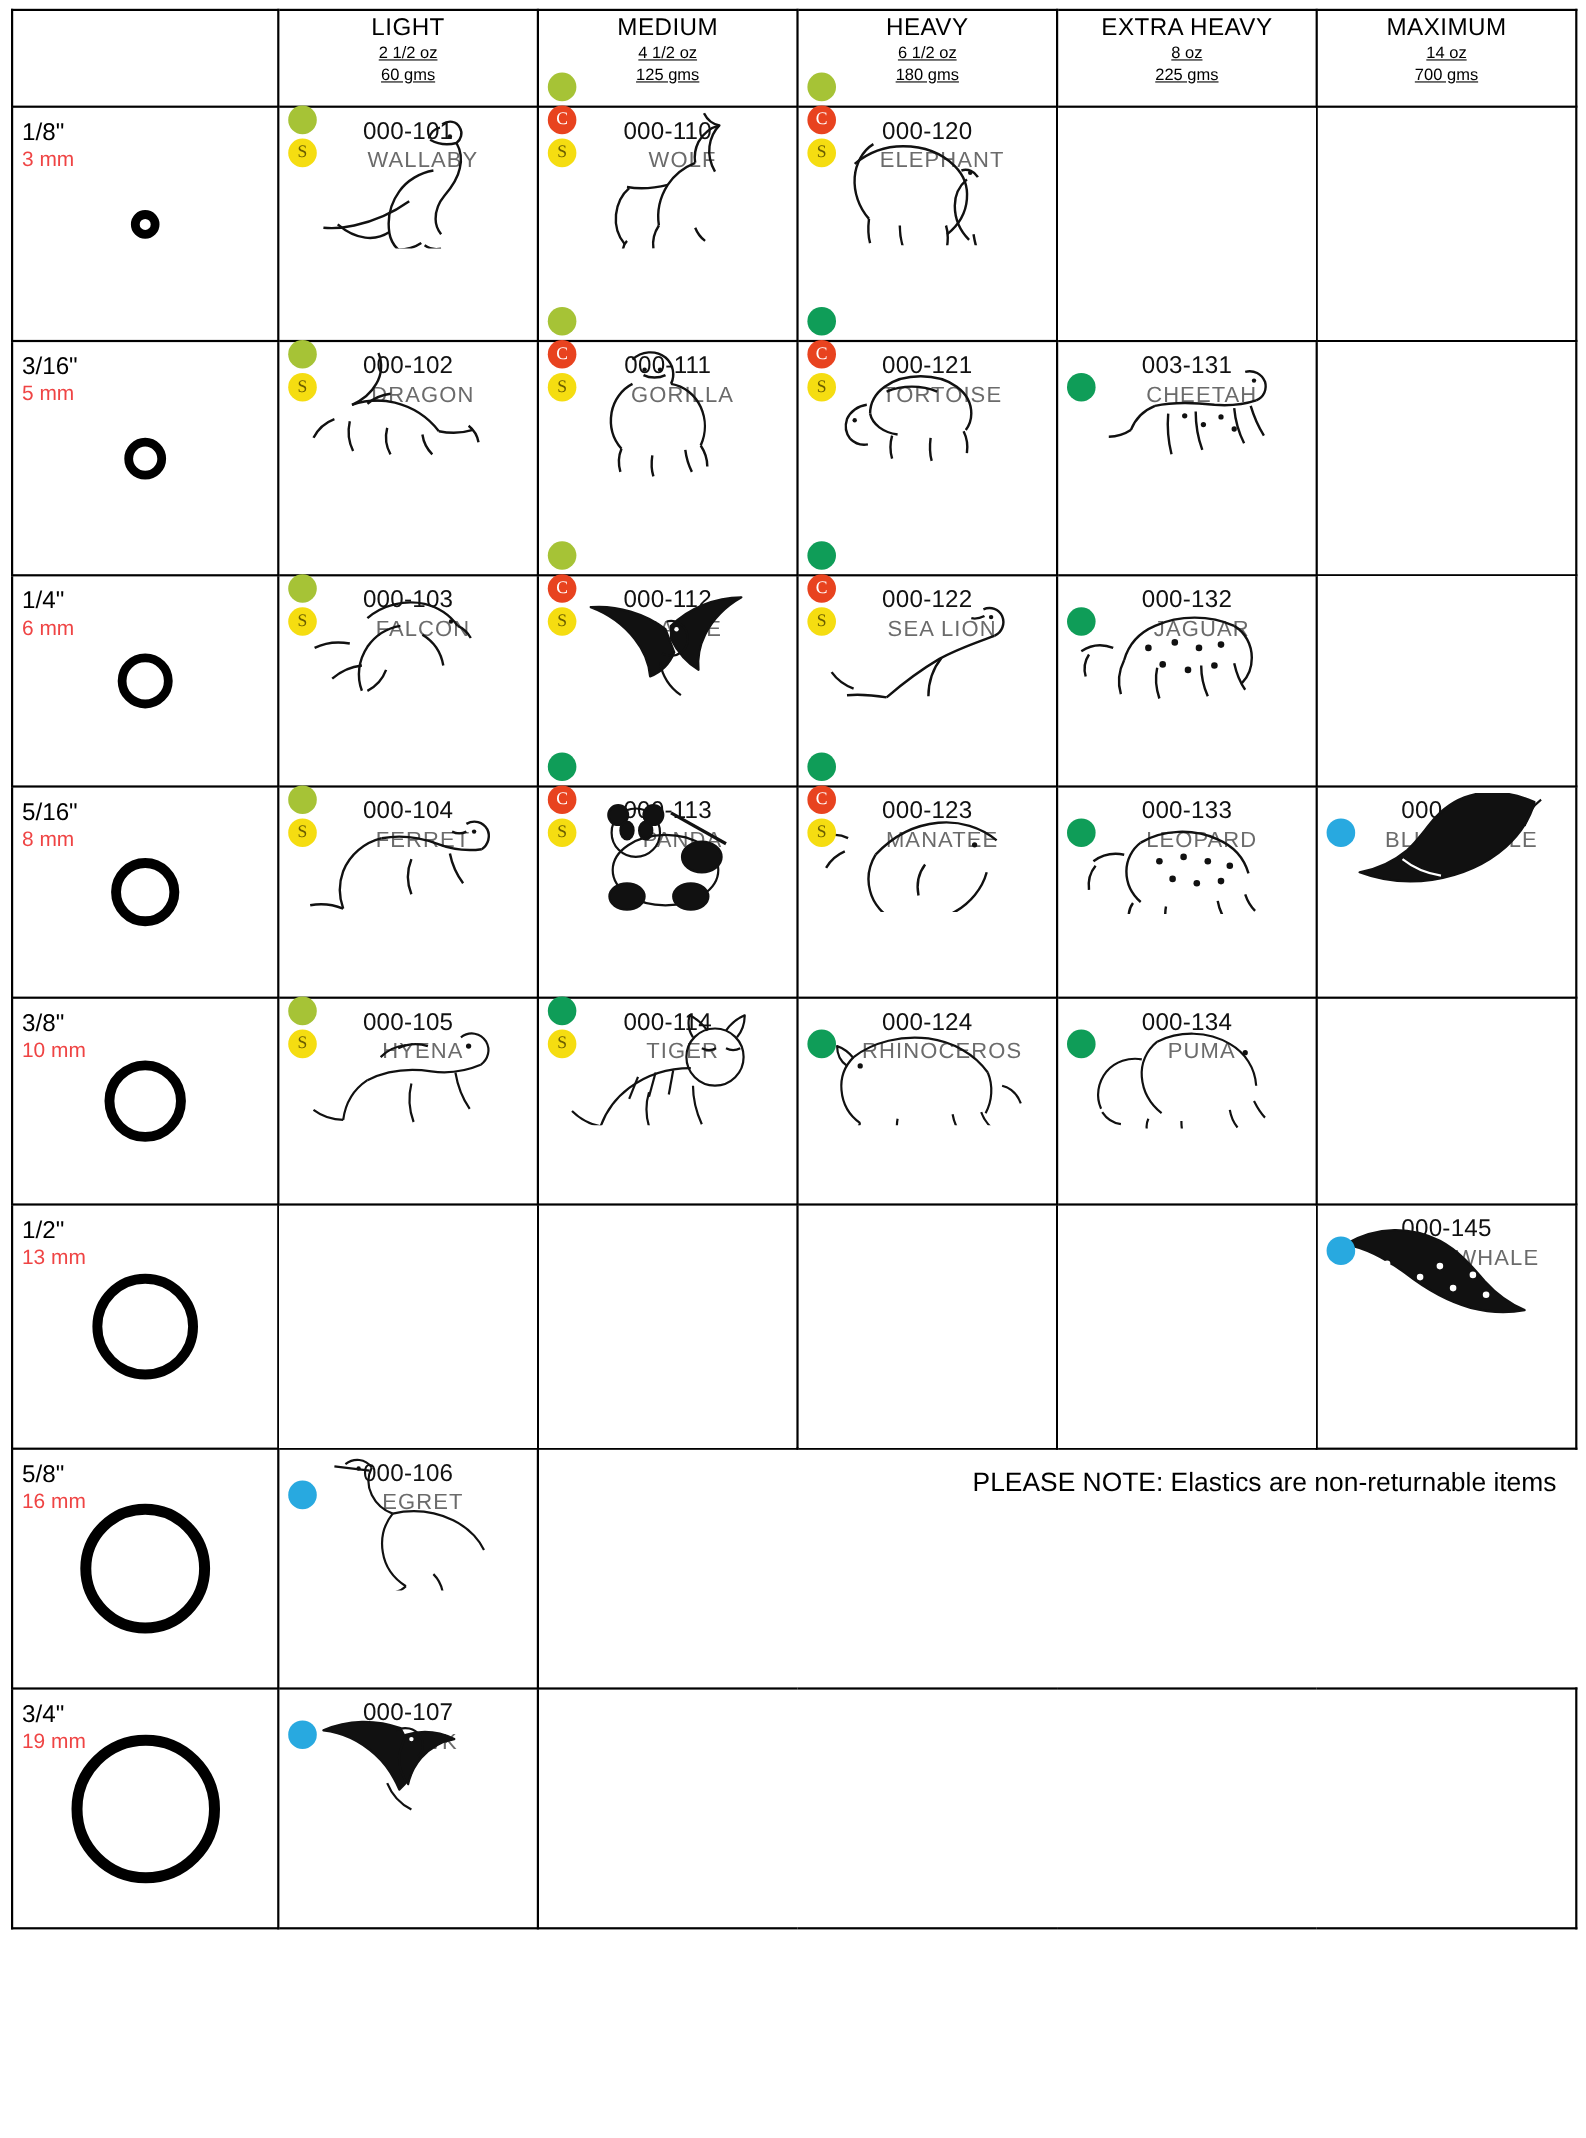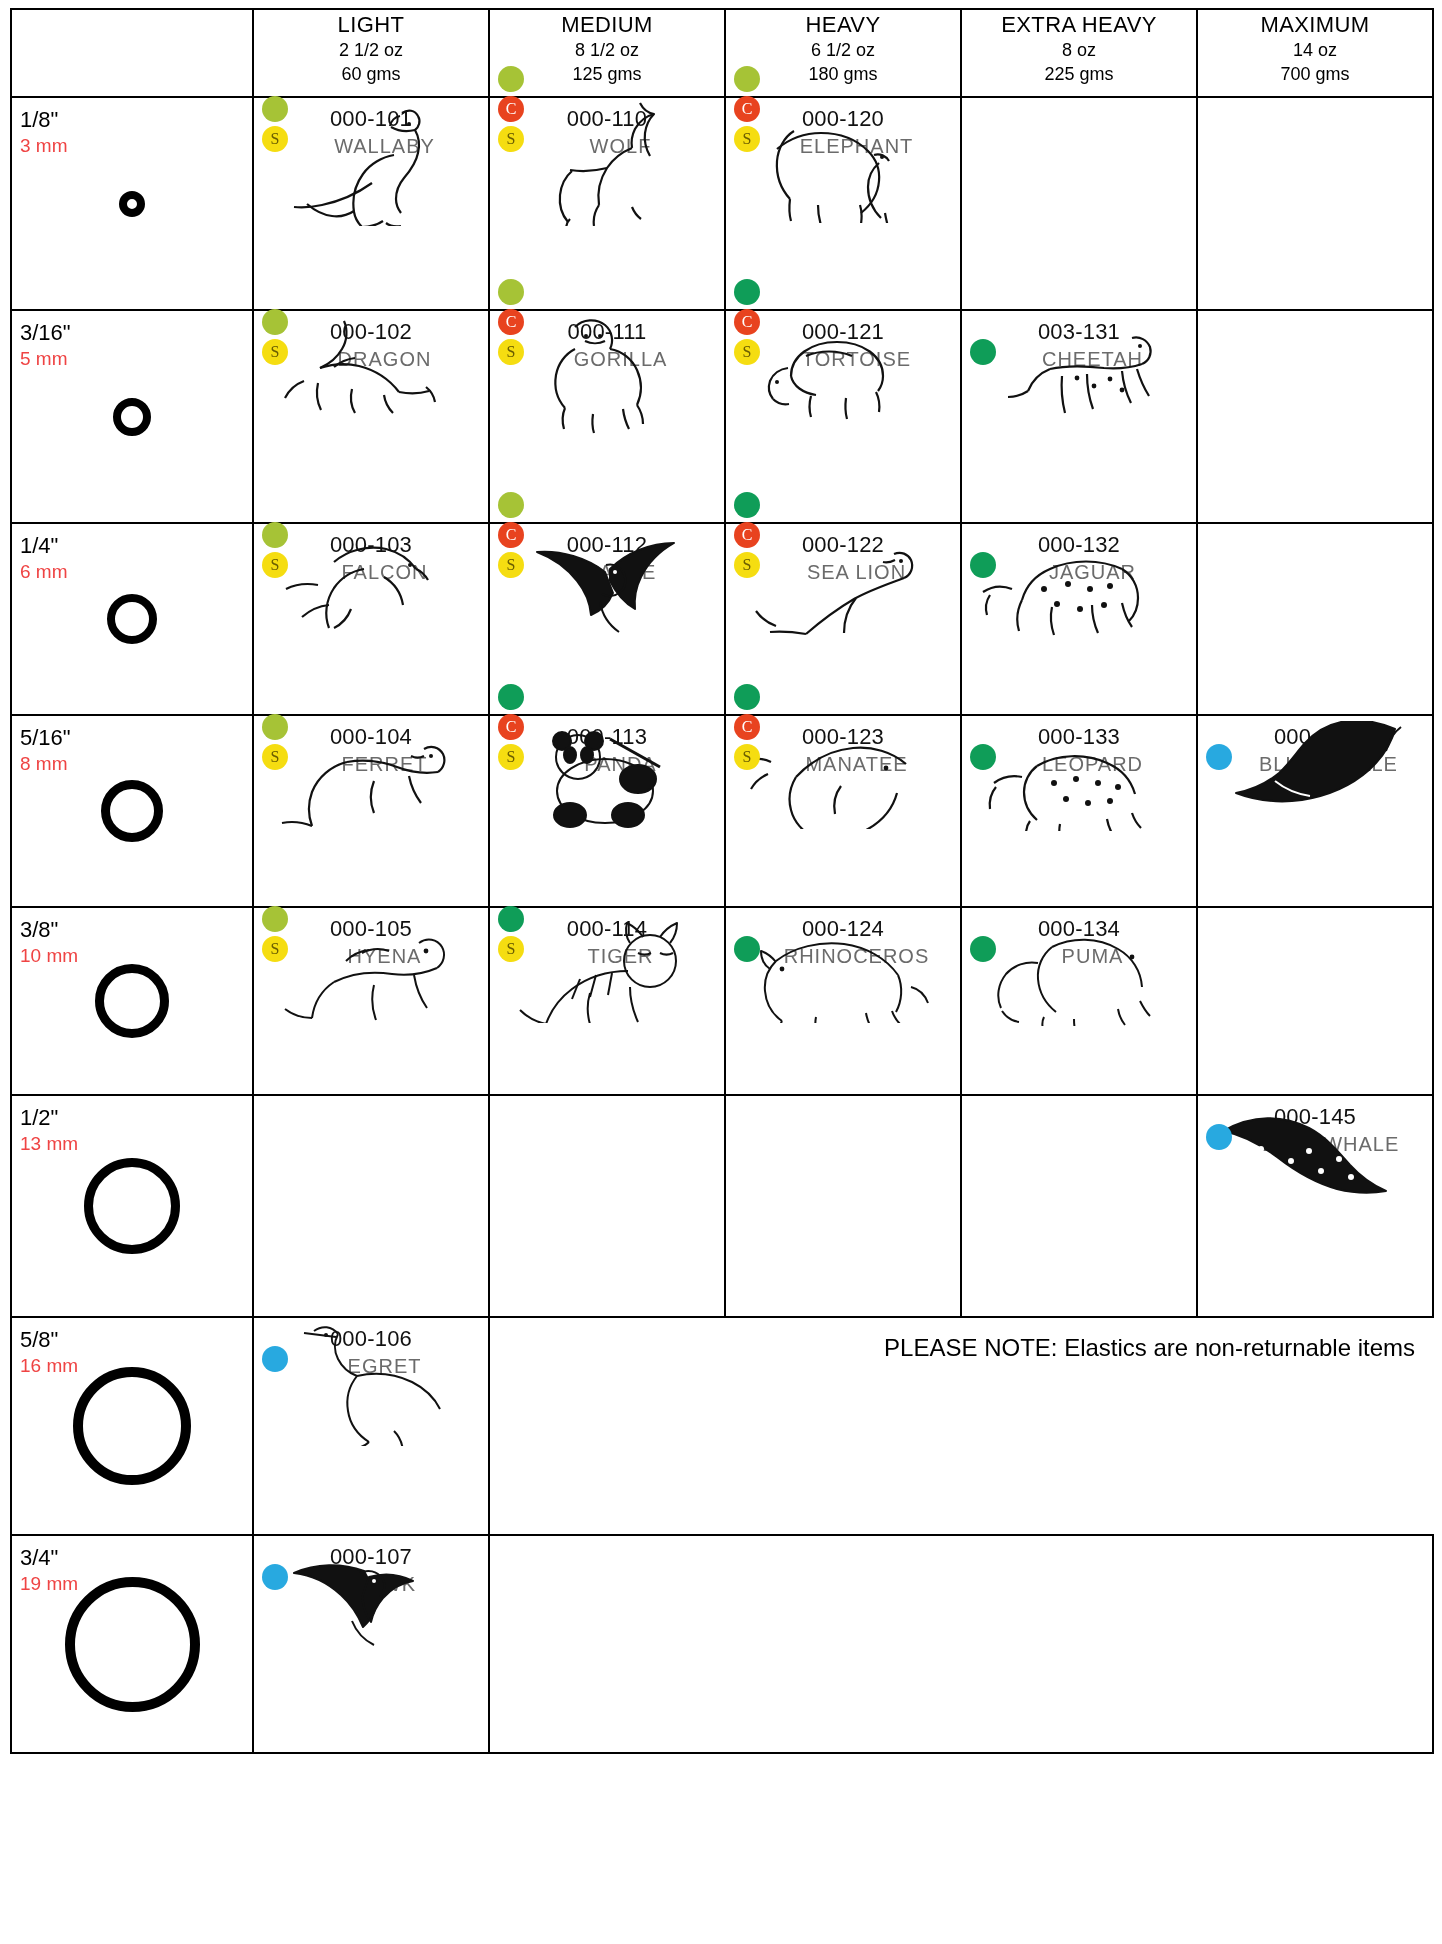--- a/index.html
+++ b/index.html
@@ -59,21 +59,22 @@
     line-height: 1.32;
     text-align: center;
     padding-top: 10px;
     color: #000;
   }
   th.colhead .hname {
     font-size: 22px;
     letter-spacing: 0.4px;
   }
   th.colhead .hoz, th.colhead .hg {
-    font-size: 18px;
+    font-size: 15px;
+    text-decoration: underline;
   }
 
   
   .sizecell {
     position: relative;
   }
   .size-label {
     position: absolute;
     left: 8px;
     top: 8px;
@@ -203,21 +204,21 @@
   <tbody>
         <tr>
     <th class="corner"></th>
     <th class="colhead">
       <div class="hname">LIGHT</div>
       <div class="hoz">2 1/2 oz</div>
       <div class="hg">60 gms</div>
     </th>
     <th class="colhead">
       <div class="hname">MEDIUM</div>
-      <div class="hoz">8 1/2 oz</div>
+      <div class="hoz">4 1/2 oz</div>
       <div class="hg">125 gms</div>
     </th>
     <th class="colhead">
       <div class="hname">HEAVY</div>
       <div class="hoz">6 1/2 oz</div>
       <div class="hg">180 gms</div>
     </th>
     <th class="colhead">
       <div class="hname">EXTRA HEAVY</div>
       <div class="hoz">8 oz</div>

